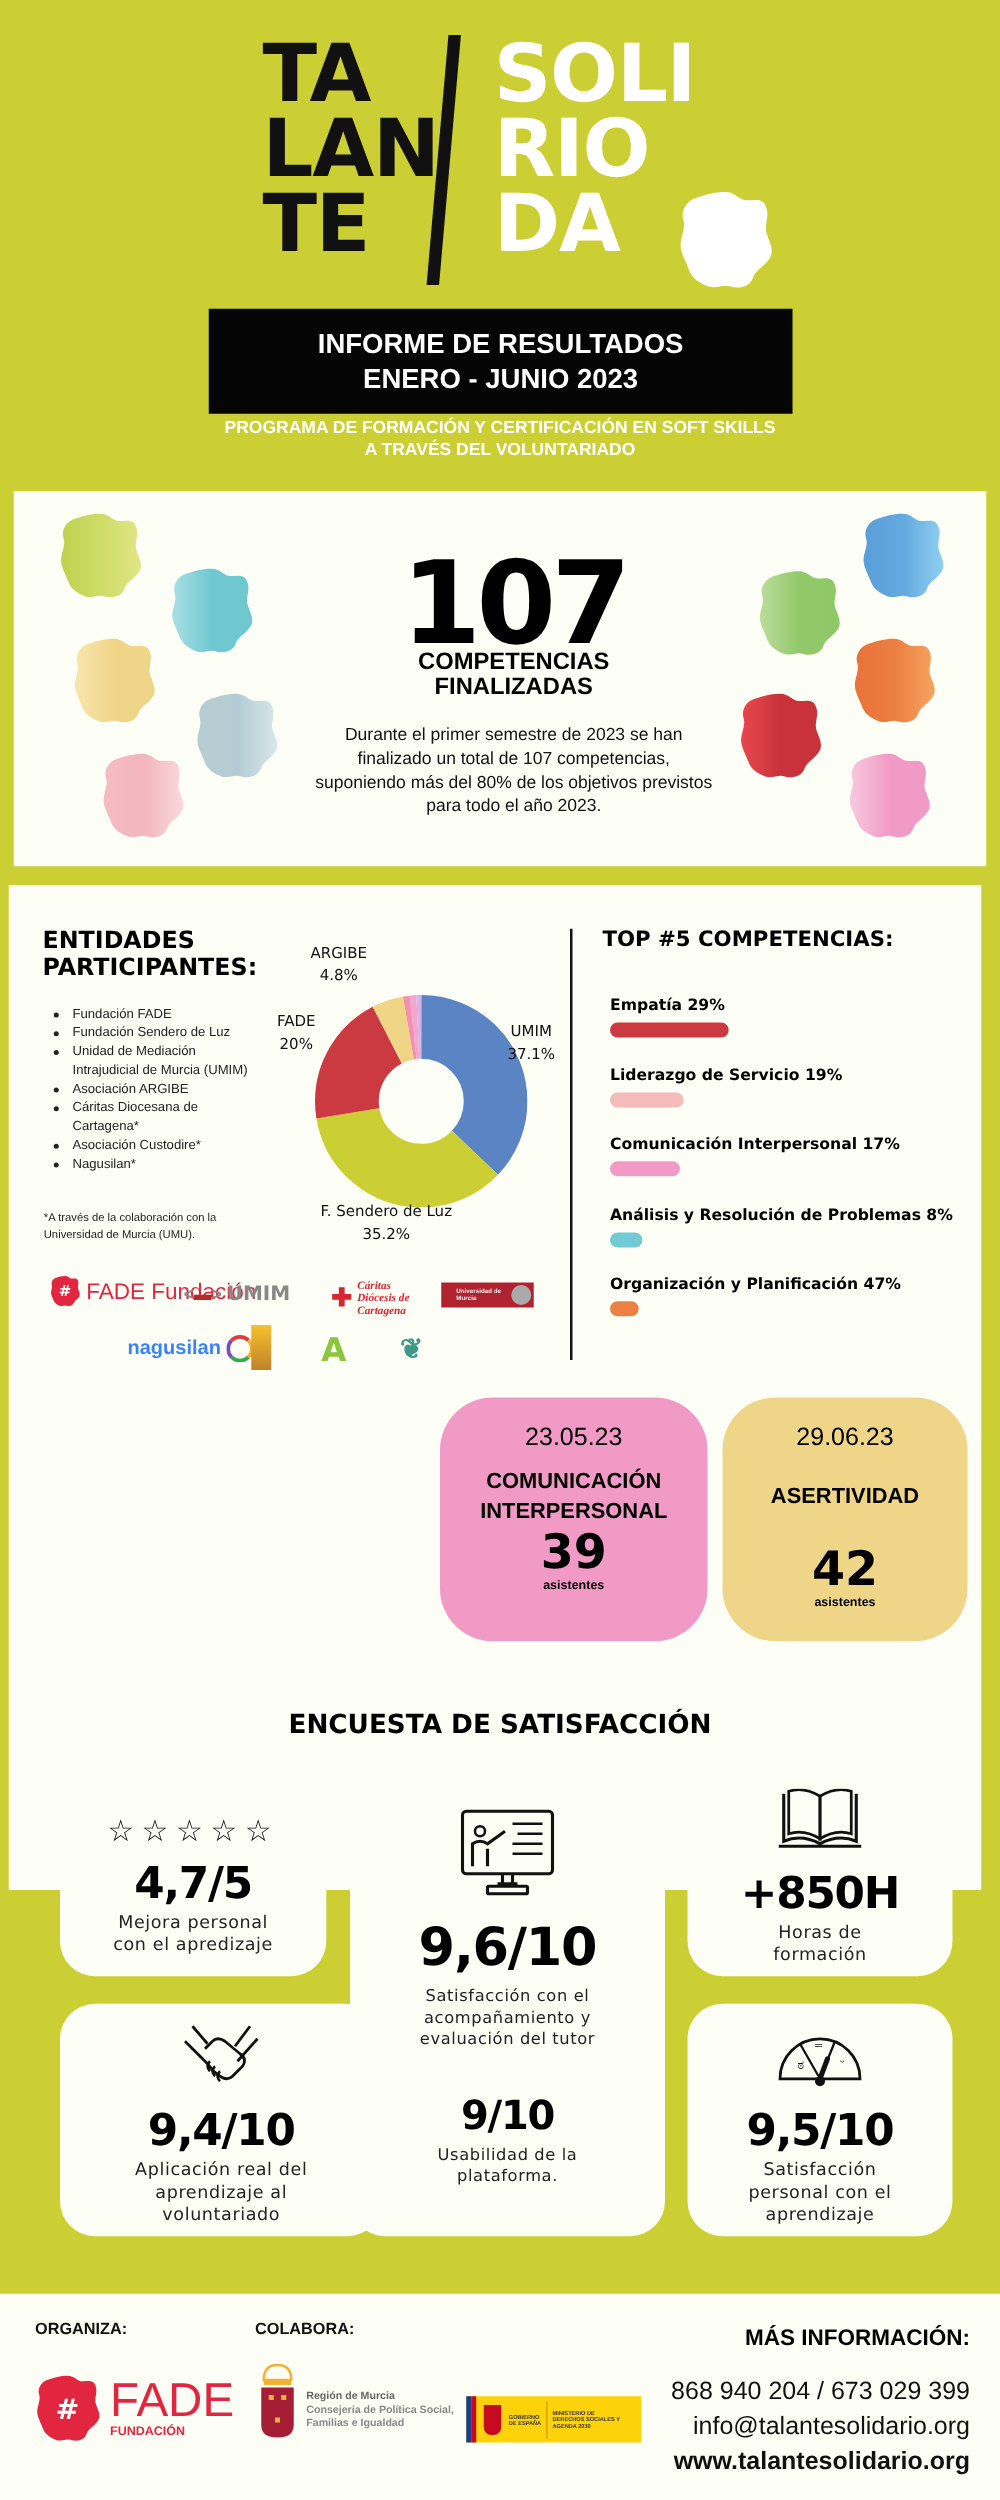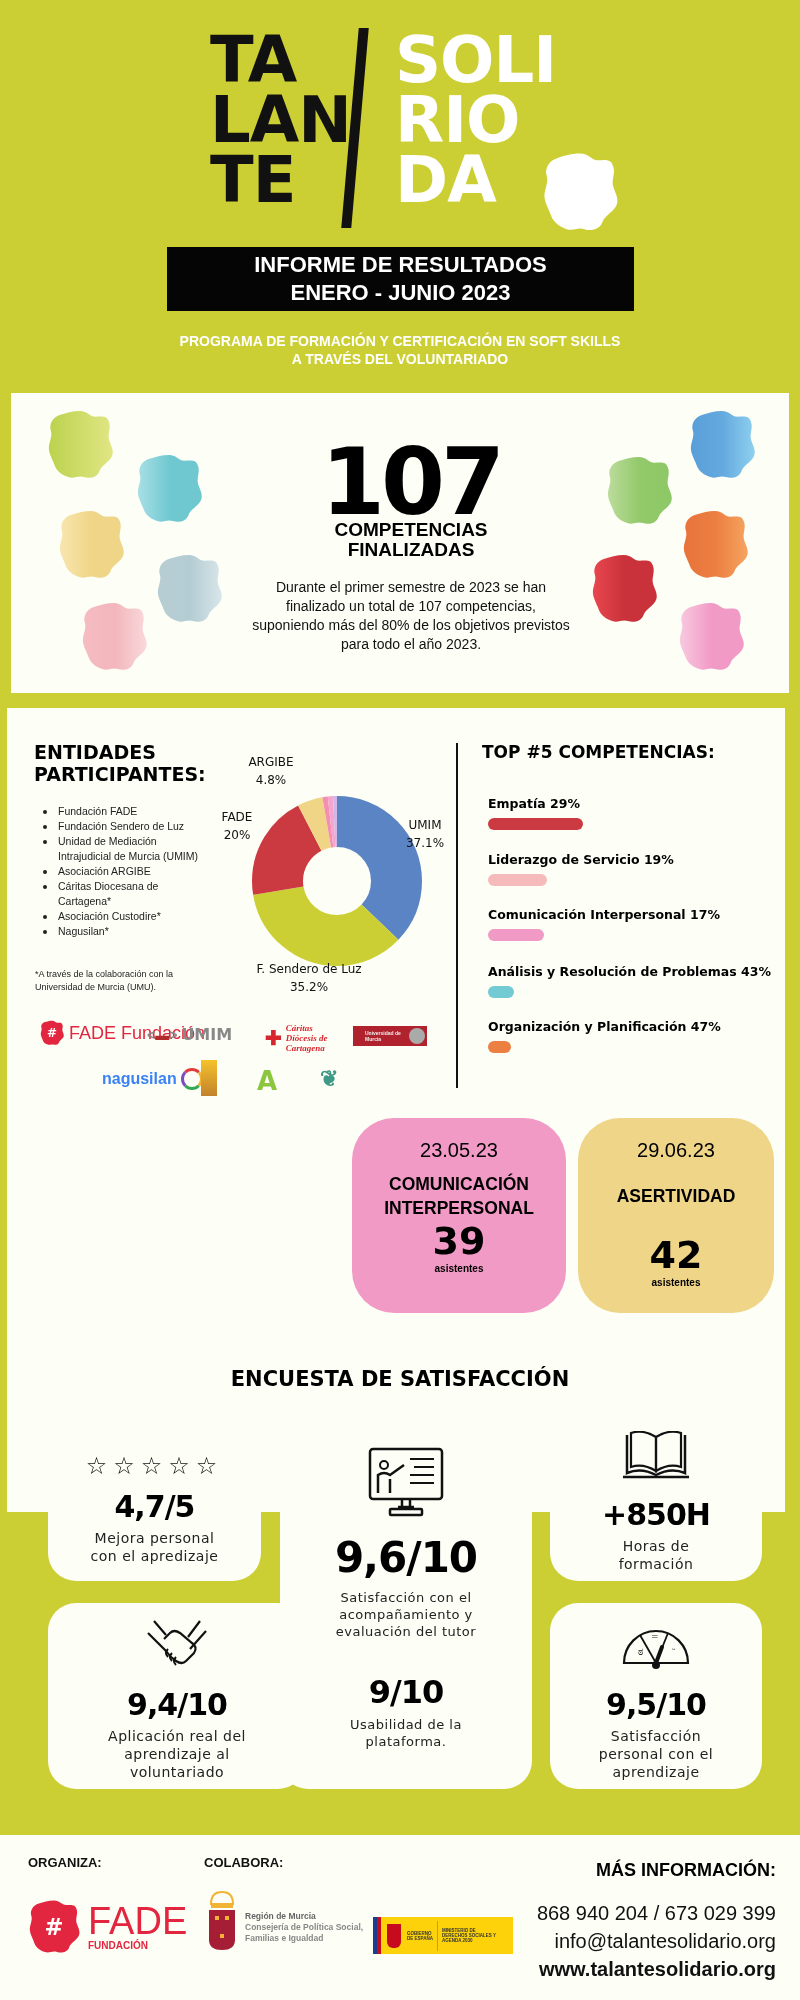--- a/index.html
+++ b/index.html
@@ -27,21 +27,21 @@
   }
   .logo-right {
     left: 395px; top: 30px; width: 200px;
     font-family: "DejaVu Sans", sans-serif;
     font-weight: 700; font-size: 64px; line-height: 60px; letter-spacing: -1px;
     color: #fff;
   }
   .blob-logo { left: 540px; top: 150px; width: 80px; height: 85px; }
 
   .report-box {
-    left: 167px; top: 247px; width: 467px; height: 64px;
+    left: 167px; top: 247px; width: 467px; height: 84px;
     background: #050505; color: #fff;
     display: flex; flex-direction: column; align-items: center; justify-content: center;
     font-weight: 700; font-size: 22px; line-height: 28px;
     font-family: "Liberation Sans", sans-serif;
   }
   .subtitle {
     left: 100px; top: 332px; width: 600px; text-align: center;
     color: #fff; font-weight: 700; font-size: 14px; line-height: 18px;
   }
 
@@ -141,21 +141,21 @@
     left: 0; top: 1365px; width: 800px; text-align: center;
     font-family: "DejaVu Sans", sans-serif;
     font-weight: 900; font-size: 21px; line-height: 28px; color: #000;
   }
   .s-card {
     position: absolute; background: #fdfef6; border-radius: 28px;
     text-align: center; color: #000;
   }
   .s-val {
     font-family: "DejaVu Sans", sans-serif;
-    font-weight: 700; font-size: 30px; line-height: 36px; letter-spacing: -1px;
+    font-weight: 700; font-size: 35px; line-height: 36px; letter-spacing: -1px;
   }
   .s-val.big { font-size: 42px; line-height: 50px; }
   .s-desc {
     font-family: "DejaVu Sans", sans-serif;
     font-size: 14px; line-height: 18px; color: #222; letter-spacing: 0.5px;
   }
   .s-desc.small { font-size: 13px; line-height: 17px; }
   .icon-svg { display: block; margin: 0 auto; }
 
   
@@ -370,21 +370,21 @@
   </div>
   <div class="comp-item" style="top:144px">
     <span class="comp-label">Liderazgo de Servicio 19%</span>
     <div class="comp-bar" style="width:59px;background:#f5baba"></div>
   </div>
   <div class="comp-item" style="top:199px">
     <span class="comp-label">Comunicación Interpersonal 17%</span>
     <div class="comp-bar" style="width:56px;background:#f29ac6"></div>
   </div>
   <div class="comp-item" style="top:256px">
-    <span class="comp-label">Análisis y Resolución de Problemas 43%</span>
+    <span class="comp-label">Análisis y Resolución de Problemas 8%</span>
     <div class="comp-bar" style="width:26px;background:#72cbd3"></div>
   </div>
   <div class="comp-item" style="top:311px">
     <span class="comp-label">Organización y Planificación 47%</span>
     <div class="comp-bar" style="width:23px;background:#ec7f42"></div>
   </div>
 
   <div class="logo-chip" style="left:32px;top:312px">
     <svg width="26" height="26" viewBox="0 0 72 74">
         <use href="#blobpath" fill="#e3263f"></use>

